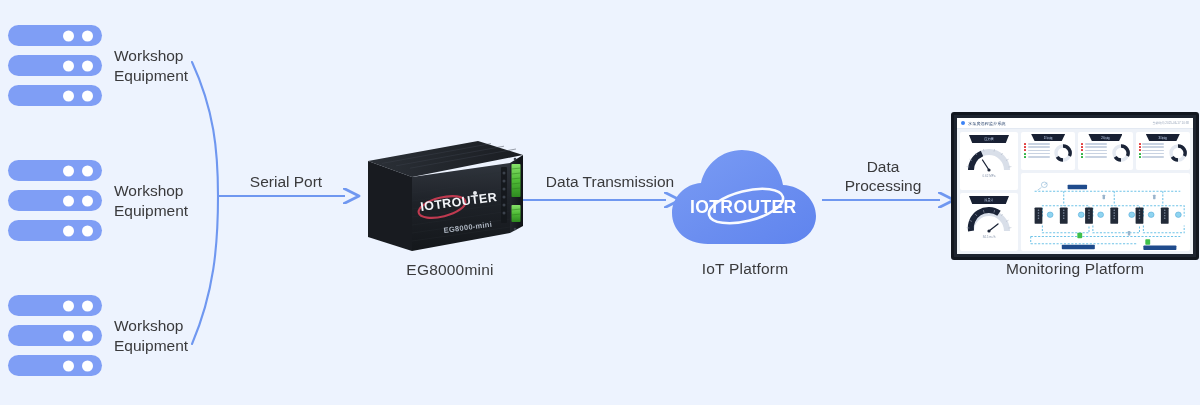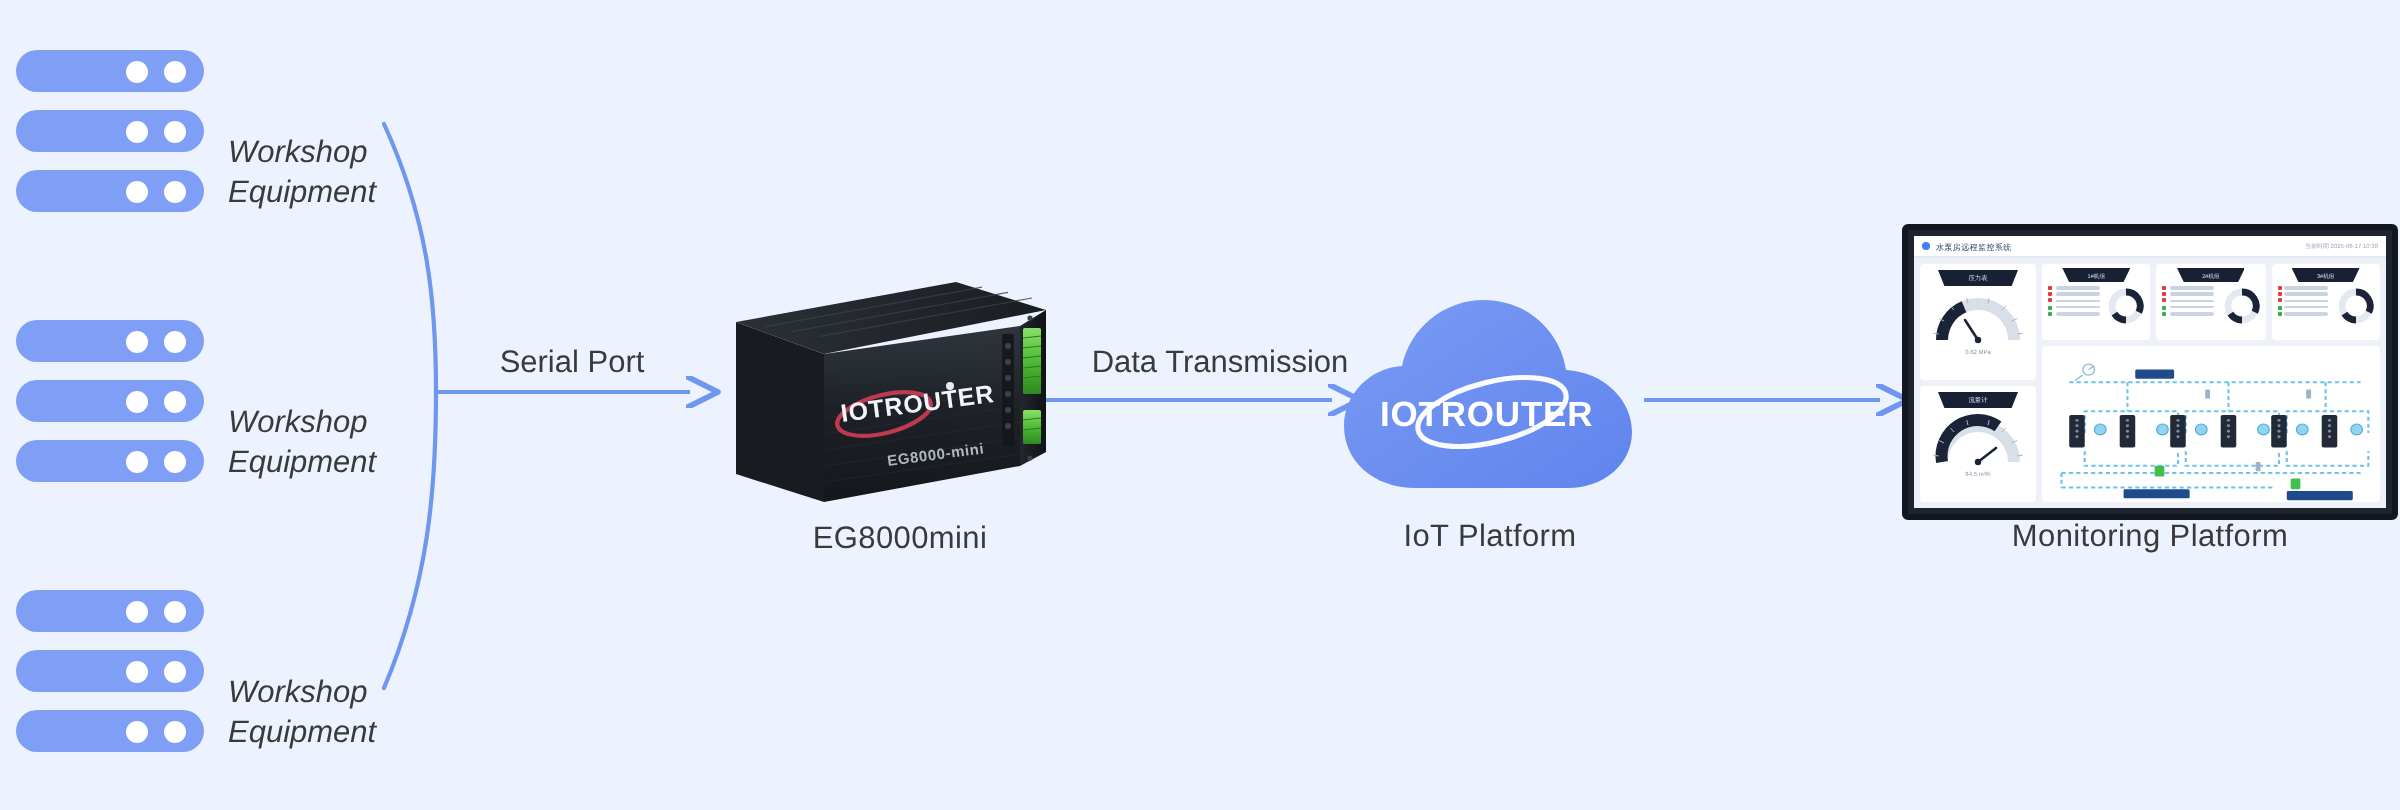--- a/index.html
+++ b/index.html
@@ -21,23 +21,22 @@
     position: relative;
     width: 1200px;
     height: 405px;
     background: #edf3fe;
   }
 
   
   .equip-group {
     position: absolute;
     display: flex;
-    align-items: flex-end;
+    align-items: center;
     gap: 12px;
-    font-style: italic;
   }
   .equip-group.g1 { left: 8px;  top: 25px; }
   .equip-group.g2 { left: 8px;  top: 160px; }
   .equip-group.g3 { left: 8px;  top: 295px; }
 
   .server-stack {
     width: 94px;
     display: flex;
     flex-direction: column;
     gap: 9px;
@@ -307,20 +306,22 @@
         <span class="led a"></span>
         <span class="led b"></span>
       </div>
     </div>
     <div class="equip-label">Workshop
 Equipment</div>
   </div>
 
   <div class="flow-label serial">Serial Port</div>
   <div class="flow-label transmission">Data Transmission</div>
+  <div class="flow-label processing">Data
+Processing</div>
 
   <div class="node device-node">
     <div class="device">
       <svg width="180" height="128" viewBox="0 0 180 128">
         <defs>
           <linearGradient id="faceGrad" x1="0" y1="0" x2="0" y2="1">
             <stop offset="0%" stop-color="#30353d"></stop>
             <stop offset="45%" stop-color="#1e2228"></stop>
             <stop offset="100%" stop-color="#14171b"></stop>
           </linearGradient>

